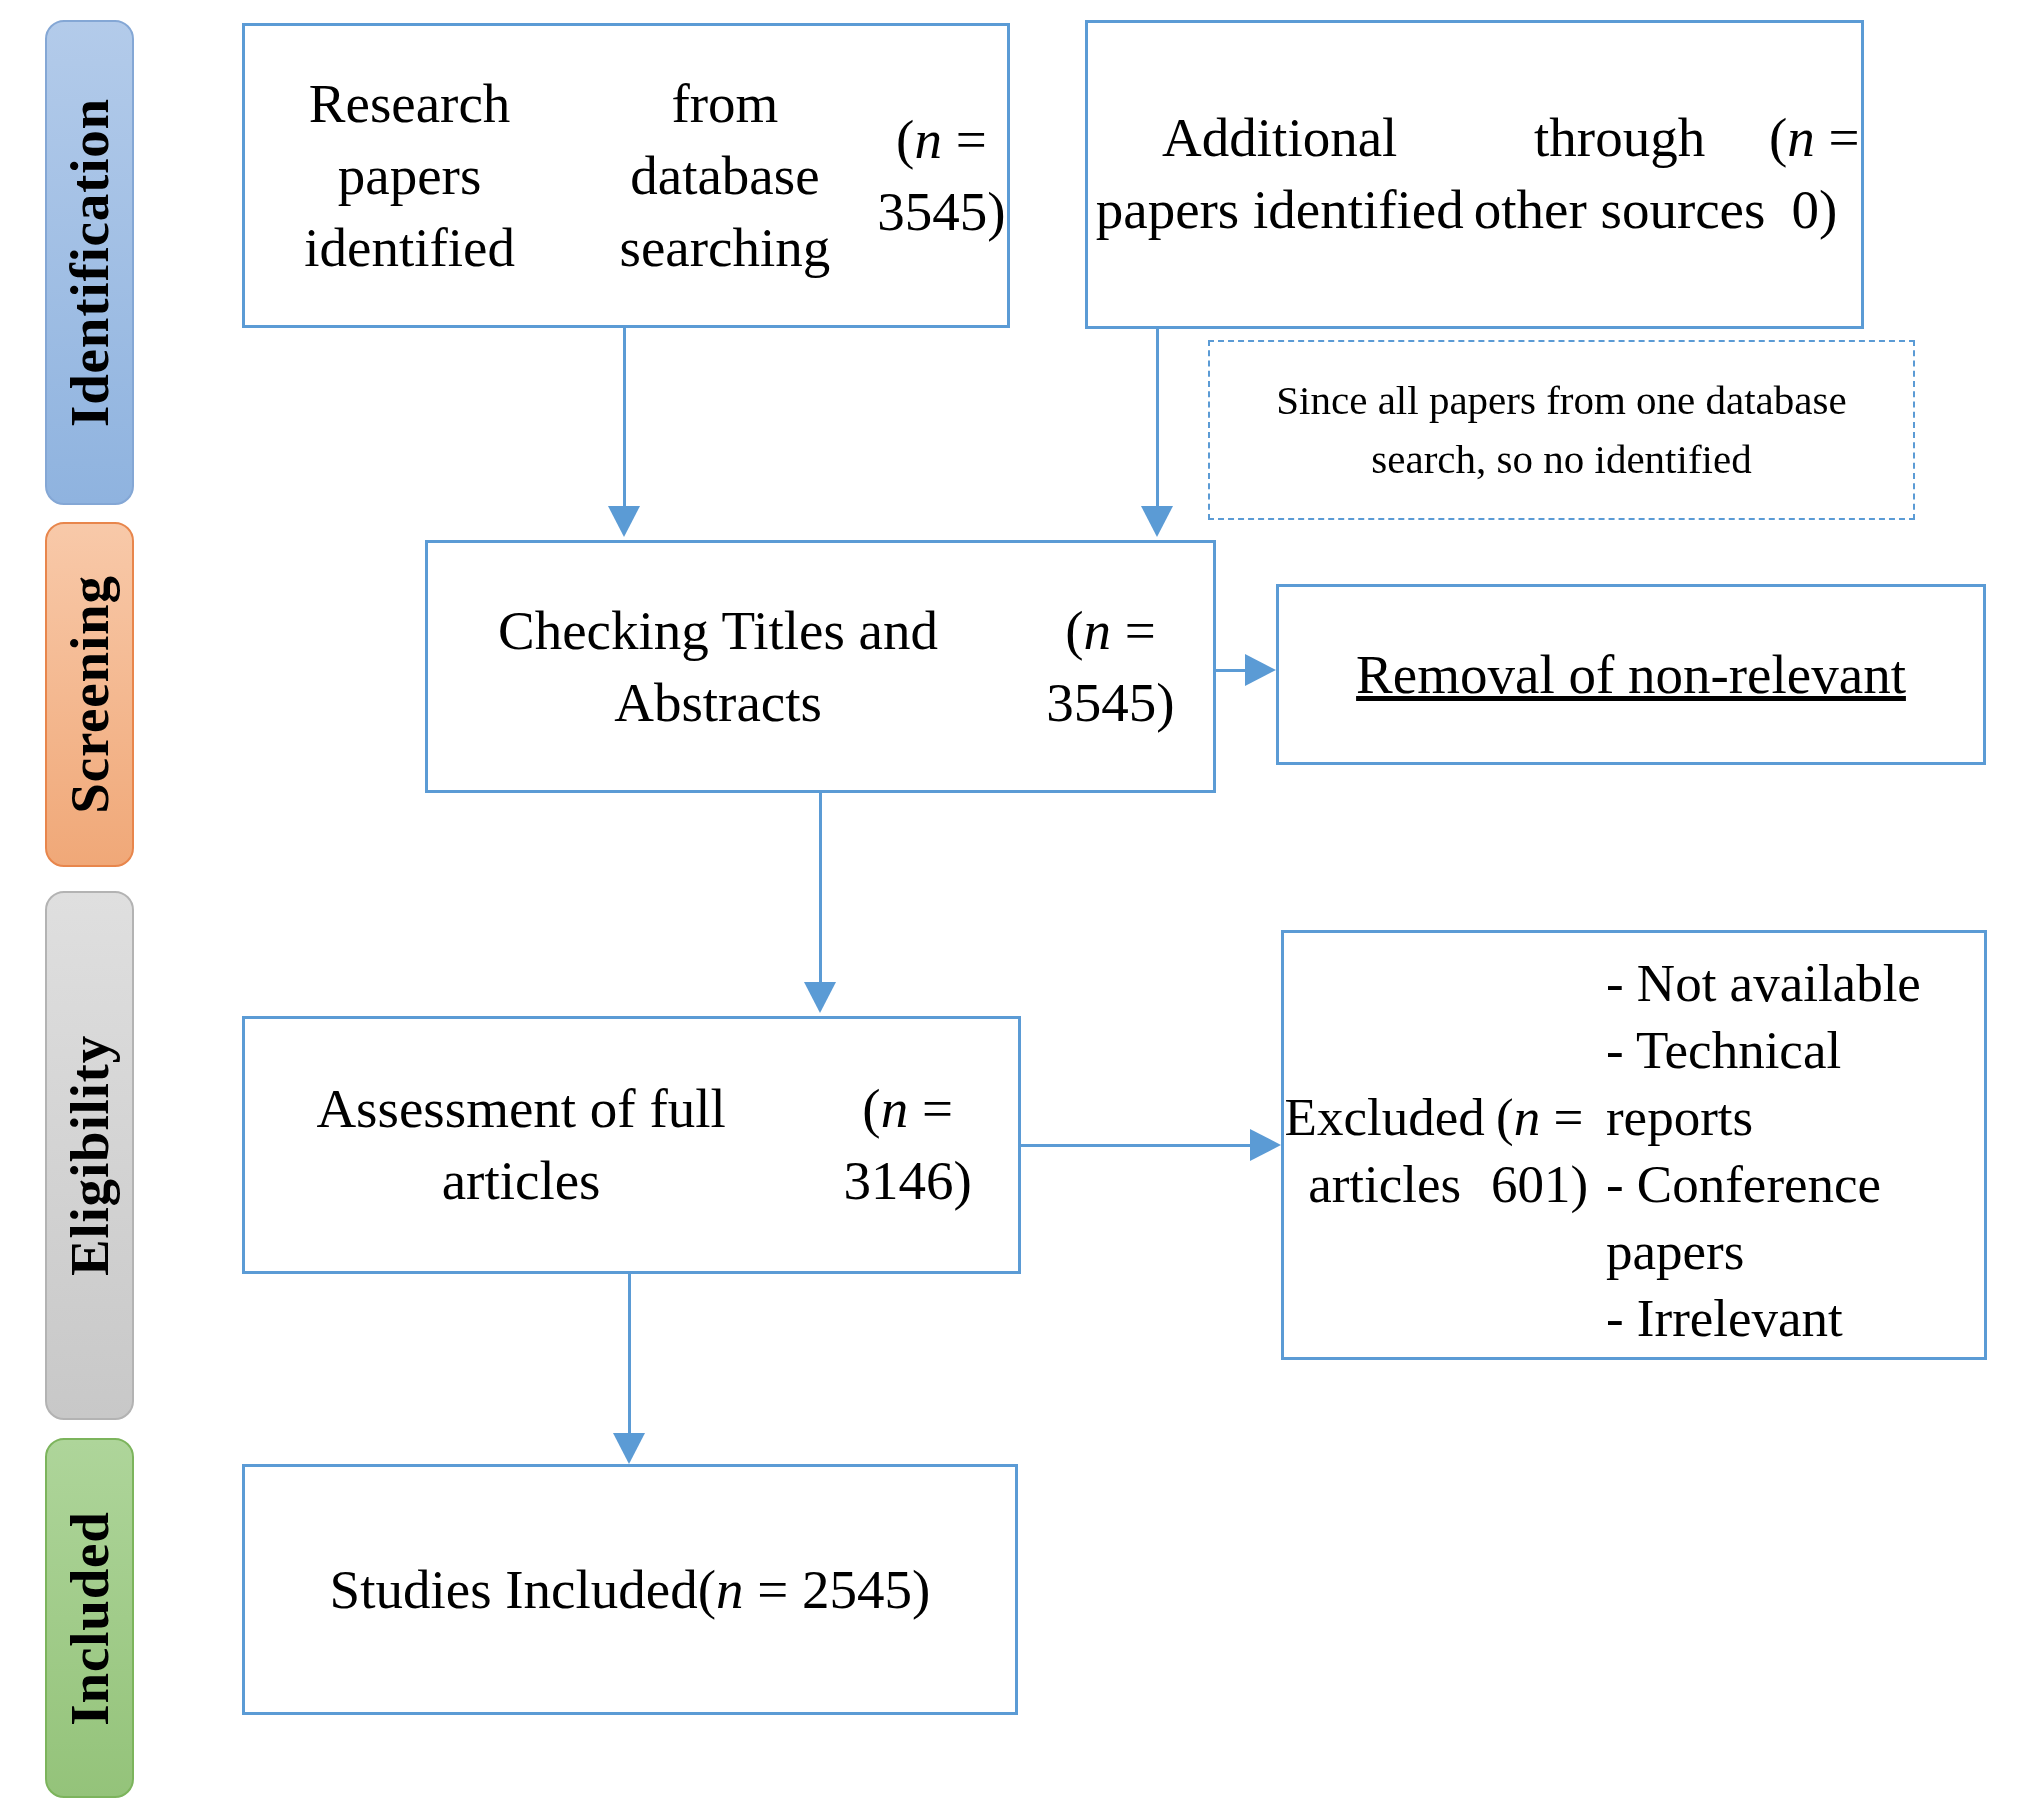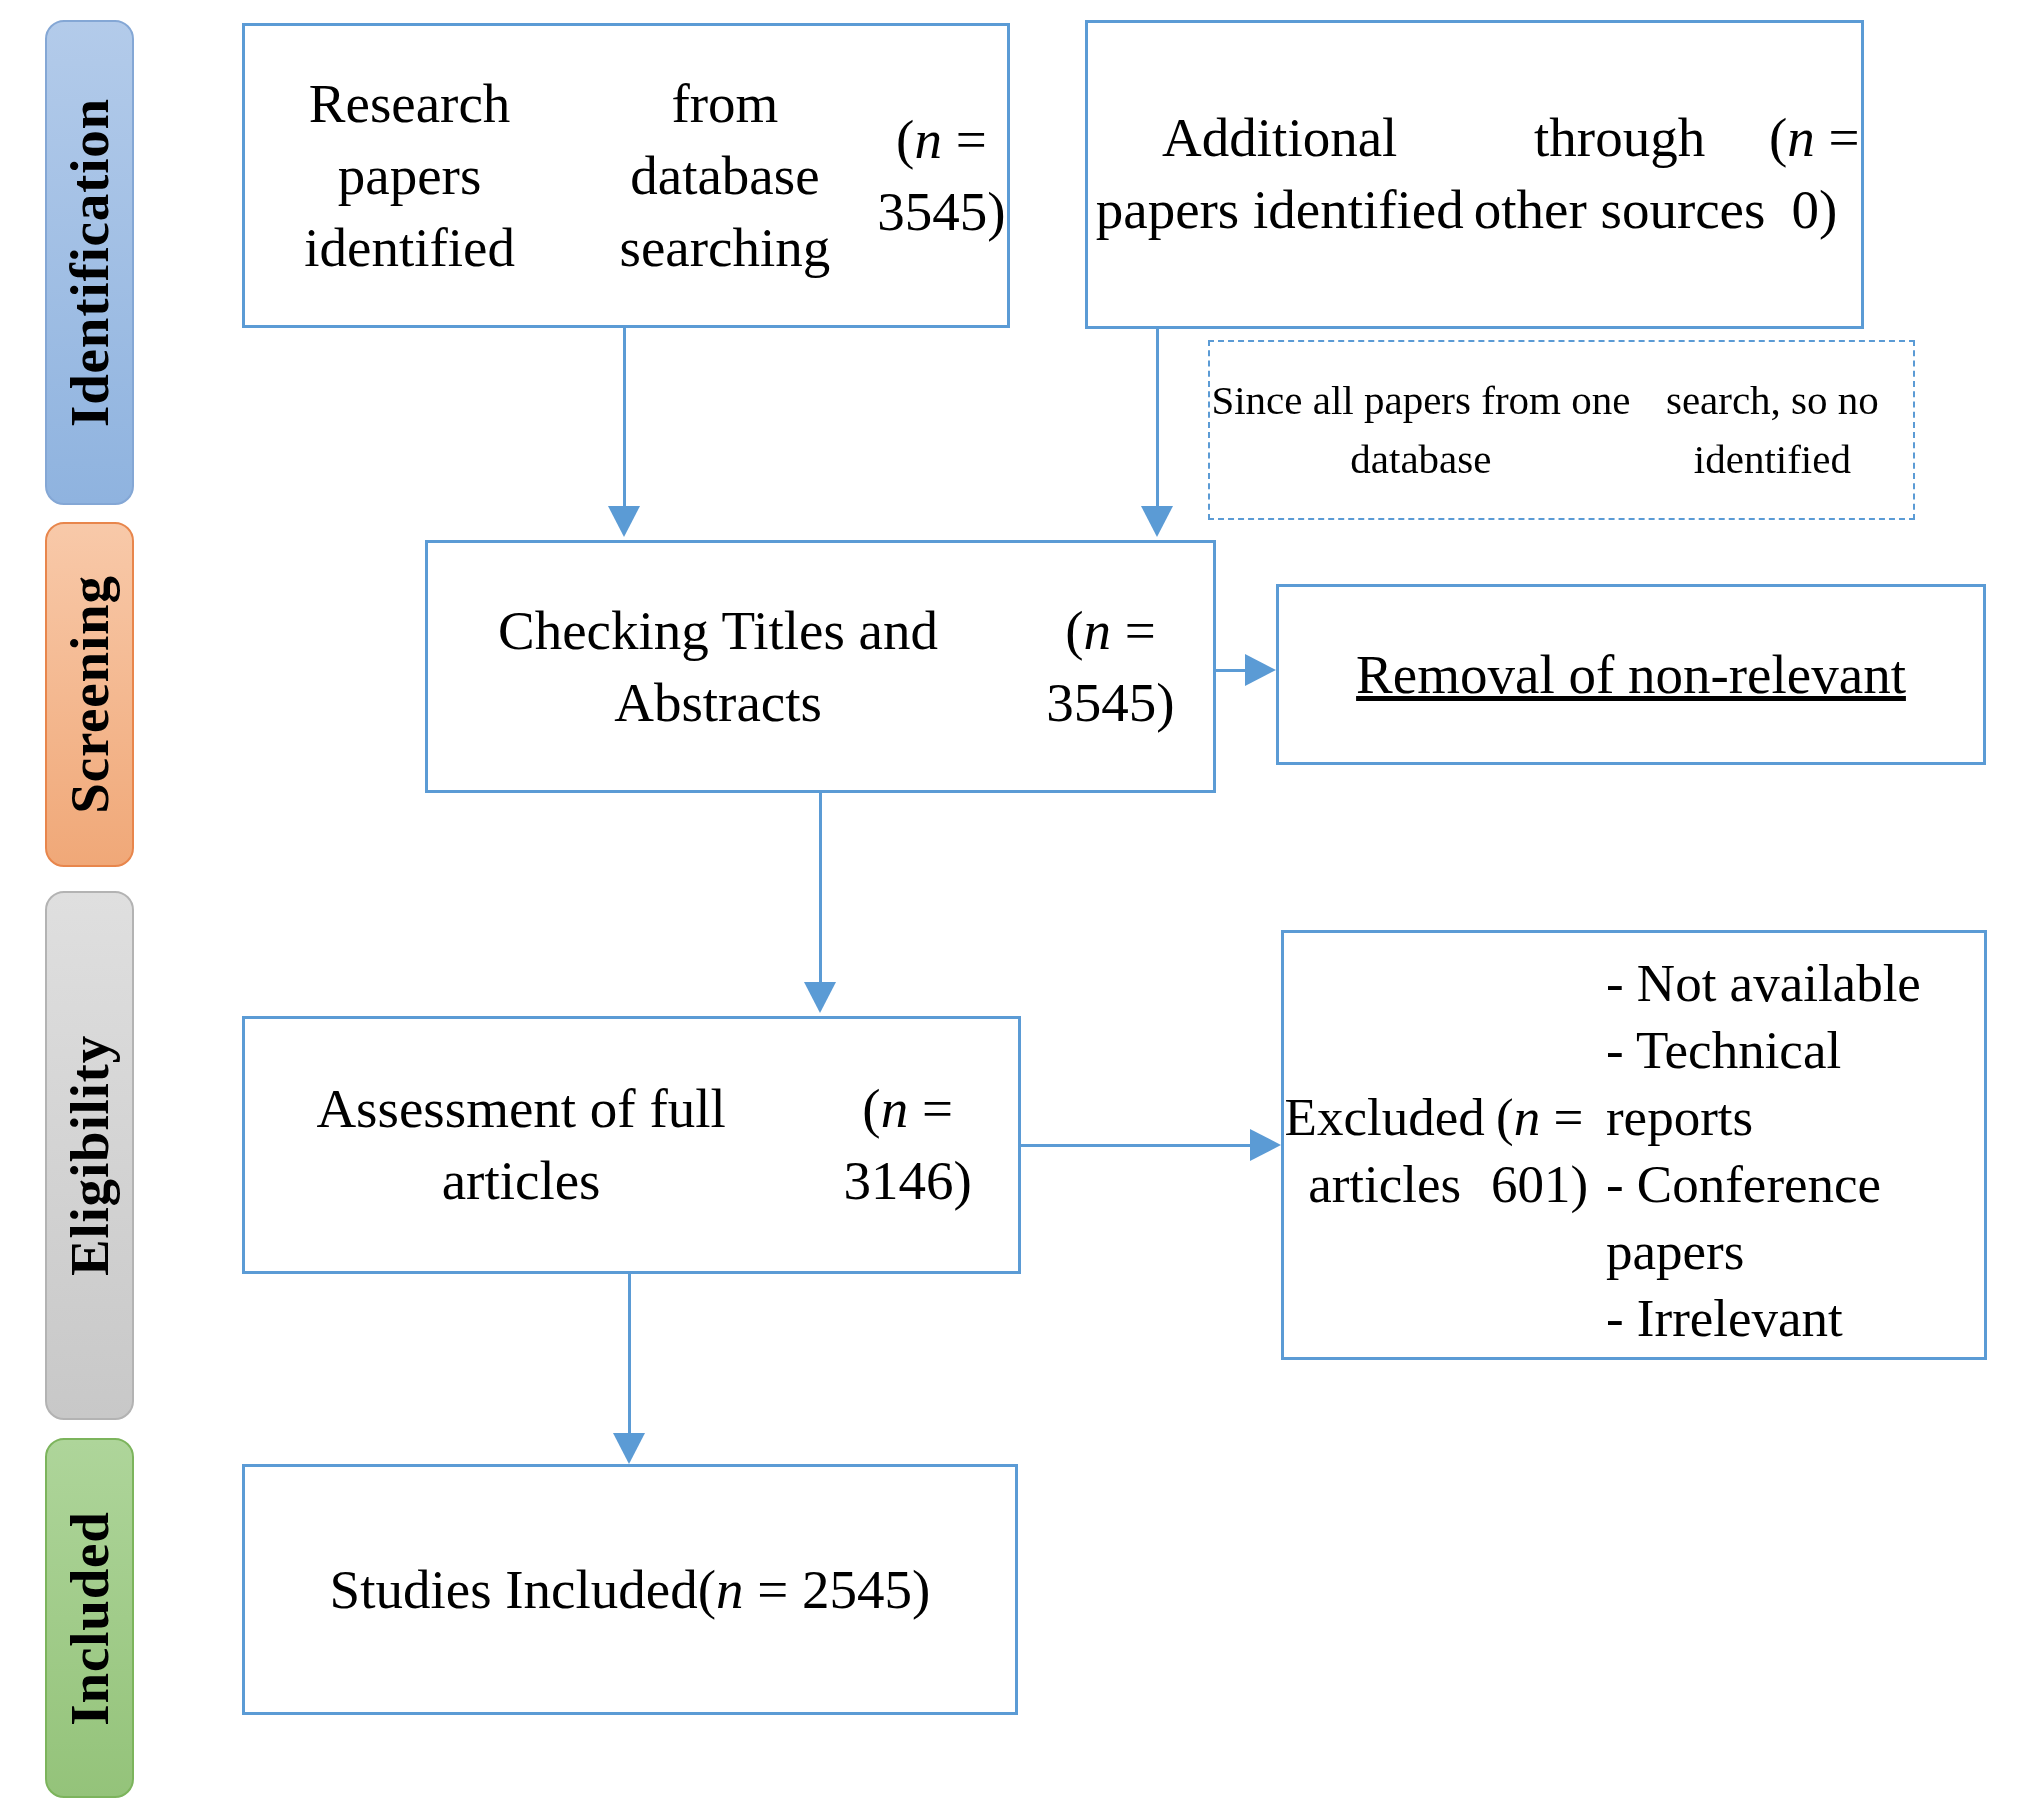--- a/index.html
+++ b/index.html
@@ -71,21 +71,21 @@
                   font-size:53px;line-height:67px;}
   .box-studies   {left:242px; top:1464px; width:776px; height:251px;}
   .excl-items{width:100%;text-align:left;padding-left:12px;box-sizing:border-box;}
   
   .note{
     position:absolute;
     left:1208px;top:340px;width:707px;height:180px;
     box-sizing:border-box;
     border:2.3px dashed var(--blue);
     background:#ffffff;
-    display:flex;flex-direction:row;
+    display:flex;flex-direction:column;
     align-items:center;justify-content:center;
     text-align:center;
     font-size:41px;line-height:59px;
   }
   
   .vline{position:absolute;width:3.1px;background:var(--blue);}
   .hline{position:absolute;height:3.1px;background:var(--blue);}
   .head-down{
     position:absolute;width:0;height:0;
     border-left:16.4px solid transparent;

